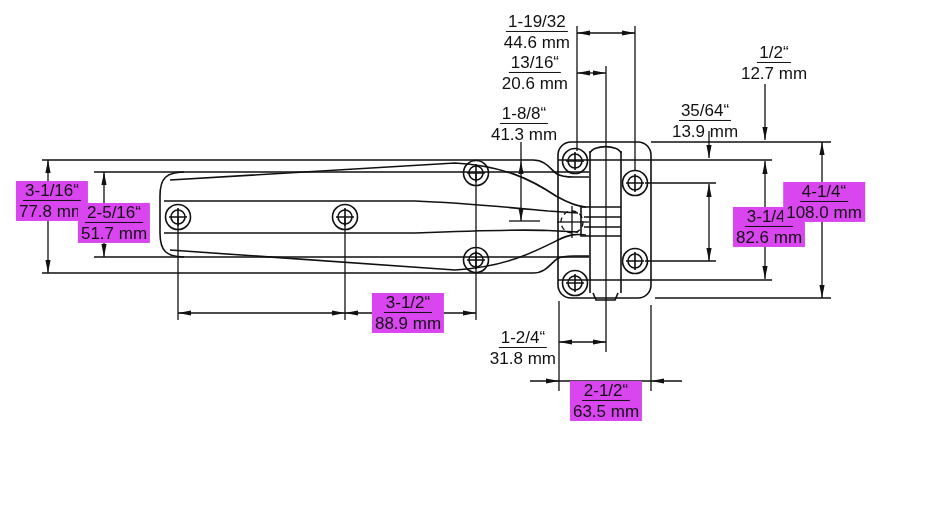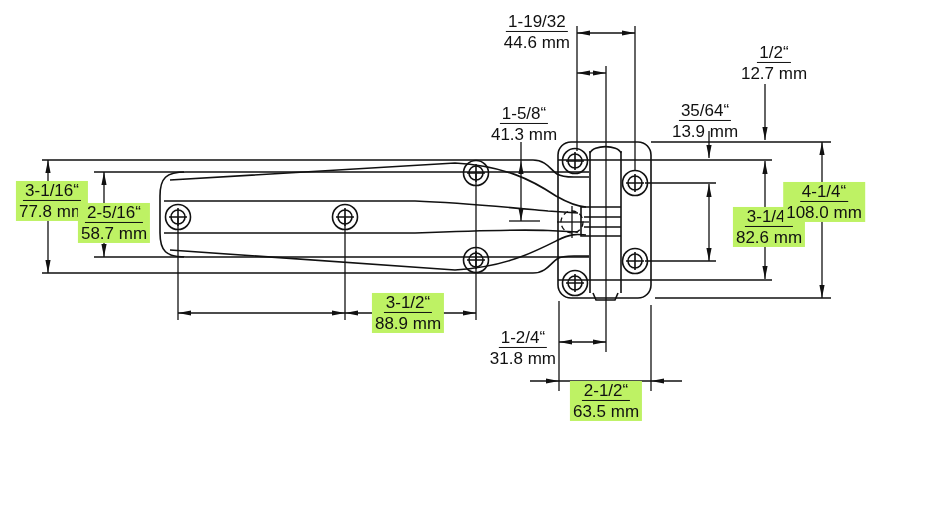--- a/index.html
+++ b/index.html
@@ -2,21 +2,21 @@
 <html><head>
 <meta charset="utf-8">
 <style>
   html,body{margin:0;padding:0;background:#fff;}
   .frame{position:relative;width:936px;height:510px;background:#fff;overflow:hidden;
          font-family:"Liberation Sans", sans-serif;}
   svg{position:absolute;left:0;top:0;}
   .labels{position:absolute;left:0;top:0;width:100%;height:100%;}
   .dim-label{position:absolute;transform:translate(-50%,-50%);text-align:center;
              font-size:17px;line-height:1.12;color:#111;white-space:nowrap;}
-  .dim-label.bg{background:#bef264;padding:0 3px;}
+  .dim-label.bg{background:#d946ef;padding:0 3px;}
   .dim-label.anchor-right{transform:translate(-100%,-50%);}
   .dim-label .in{display:inline-block;border-bottom:1.6px solid #111;padding:0 2px 0 2px;}
   .dim-label .mm{display:block;padding-top:1px;}
 </style>
 </head>
 <body>
 
 <div class="frame">
 
 <svg width="936" height="510" viewBox="0 0 936 510" fill="none" stroke="#111" stroke-width="1.6" stroke-linecap="butt">
@@ -160,23 +160,27 @@
   </g>
 </svg>
 
 <div class="labels">
 
   <div class="dim-label anchor-right" style="left:570px;top:32px">
     <span class="in">1-19/32</span>
     <span class="mm">44.6 mm</span>
   </div>
 
+  <div class="dim-label anchor-right" style="left:568px;top:73px">
+    <span class="in">13/16“</span>
+    <span class="mm">20.6 mm</span>
+  </div>
 
   <div class="dim-label" style="left:524px;top:124px">
-    <span class="in">1-5/8“</span>
+    <span class="in">1-8/8“</span>
     <span class="mm">41.3 mm</span>
   </div>
 
   <div class="dim-label" style="left:705px;top:121px">
     <span class="in">35/64“</span>
     <span class="mm">13.9 mm</span>
   </div>
 
   <div class="dim-label" style="left:774px;top:63px">
     <span class="in">1/2“</span>
@@ -194,21 +198,21 @@
     <span class="mm">108.0 mm</span>
   </div>
 
   <div class="dim-label bg" style="left:52px;top:201px">
     <span class="in">3-1/16“</span>
     <span class="mm">77.8 mm</span>
   </div>
 
   <div class="dim-label bg" style="left:114px;top:223px">
     <span class="in">2-5/16“</span>
-    <span class="mm">58.7 mm</span>
+    <span class="mm">51.7 mm</span>
   </div>
 
 
   <div class="dim-label bg" style="left:408px;top:313px">
     <span class="in">3-1/2“</span>
     <span class="mm">88.9 mm</span>
   </div>
 
   <div class="dim-label anchor-right" style="left:556px;top:348px">
     <span class="in">1-2/4“</span>

